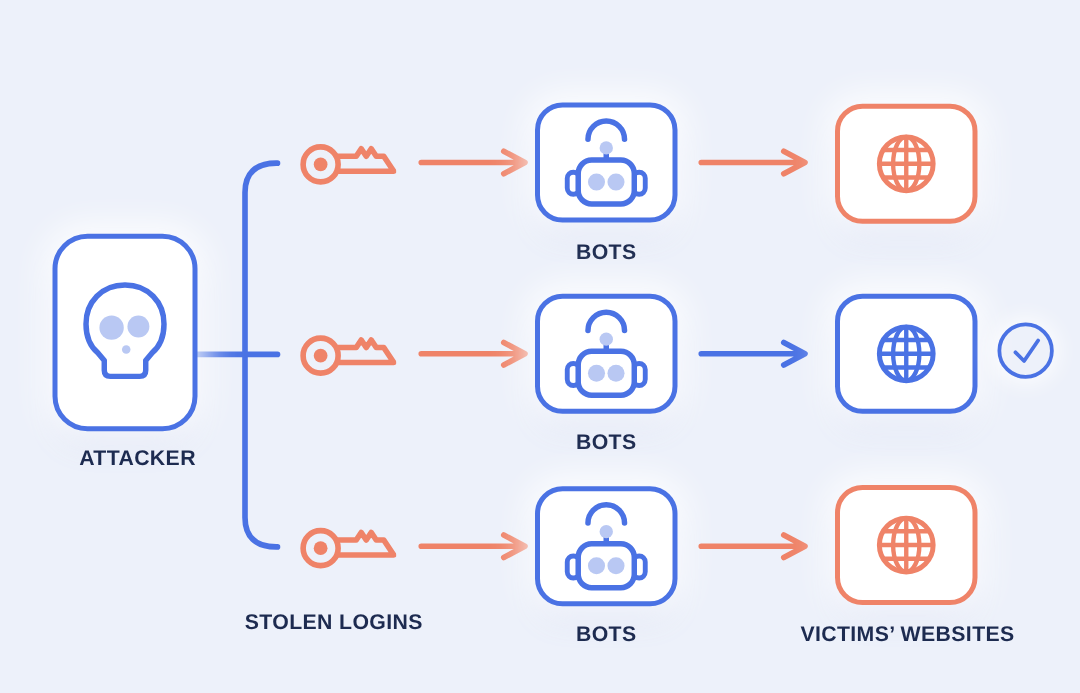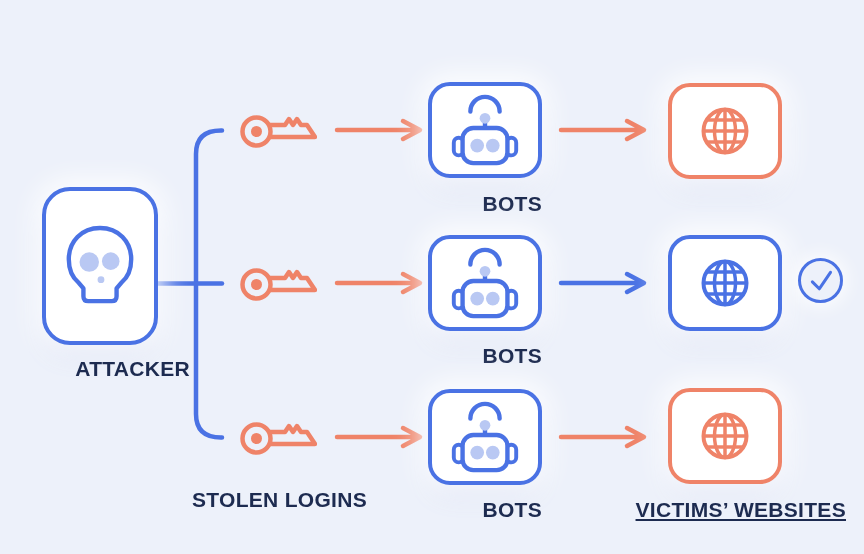--- a/index.html
+++ b/index.html
@@ -17,22 +17,22 @@
     box-shadow:0 0 26px 8px rgba(255,255,255,.85), 0 14px 26px -8px rgba(125,145,215,.30);
   }
   .attacker-card{left:42px;top:187px;width:116px;height:158px;border:4px solid var(--blue);border-radius:28px;}
   .bot-card{left:428px;width:114px;height:96px;border:4px solid var(--blue);border-radius:22px;}
   .site-card{left:668px;width:114px;height:96px;border-radius:22px;}
   .site-card.card-coral{border:4px solid var(--coral);}
   .site-card.card-blue{border:4px solid var(--blue);}
   .card-coral .gstroke{stroke:var(--coral);}
   .card-blue .gstroke{stroke:var(--blue);}
   .label{
-    position:absolute;color:var(--text);font-size:21px;font-weight:600;
-    letter-spacing:.3px;text-align:right;white-space:nowrap;
+    position:absolute;color:var(--text);font-size:17px;font-weight:600;
+    letter-spacing:.3px;text-align:center;white-space:nowrap;
   }
   .lines{position:absolute;left:0;top:0;pointer-events:none;}
   .bstroke{stroke:var(--blue);}
   .cstroke{stroke:var(--coral);}
   .lfill{fill:var(--blue-light);}
   .cfill{fill:var(--coral);}
   .arrow-coral path{stroke:var(--coral);}
   .arrow-blue path{stroke:var(--blue);}
   .check-badge{
     left:798px;top:258px;width:45px;height:45px;border:3.5px solid var(--blue);
@@ -171,15 +171,15 @@
         <ellipse cx="33" cy="33" rx="10.5" ry="21.5" fill="none" class="gstroke" stroke-width="3.5"></ellipse>
         <line x1="33" y1="11.5" x2="33" y2="54.5" class="gstroke" stroke-width="3.5"></line>
         <line x1="11.5" y1="33" x2="54.5" y2="33" class="gstroke" stroke-width="3.5"></line>
         <line x1="15" y1="22" x2="51" y2="22" class="gstroke" stroke-width="3.5"></line>
         <line x1="15" y1="44" x2="51" y2="44" class="gstroke" stroke-width="3.5"></line>
       </svg>
     </div>
   </div>
 
   <div class="label" style="left:167px;top:488px;width:200px;">STOLEN LOGINS</div>
-  <div class="label" style="left:606px;top:498px;width:240px;text-decoration:underline;">VICTIMS’ WEBSITES</div>
+  <div class="label" style="left:606px;top:498px;width:240px;">VICTIMS’ WEBSITES</div>
 
 </div>
 
 </body></html>

